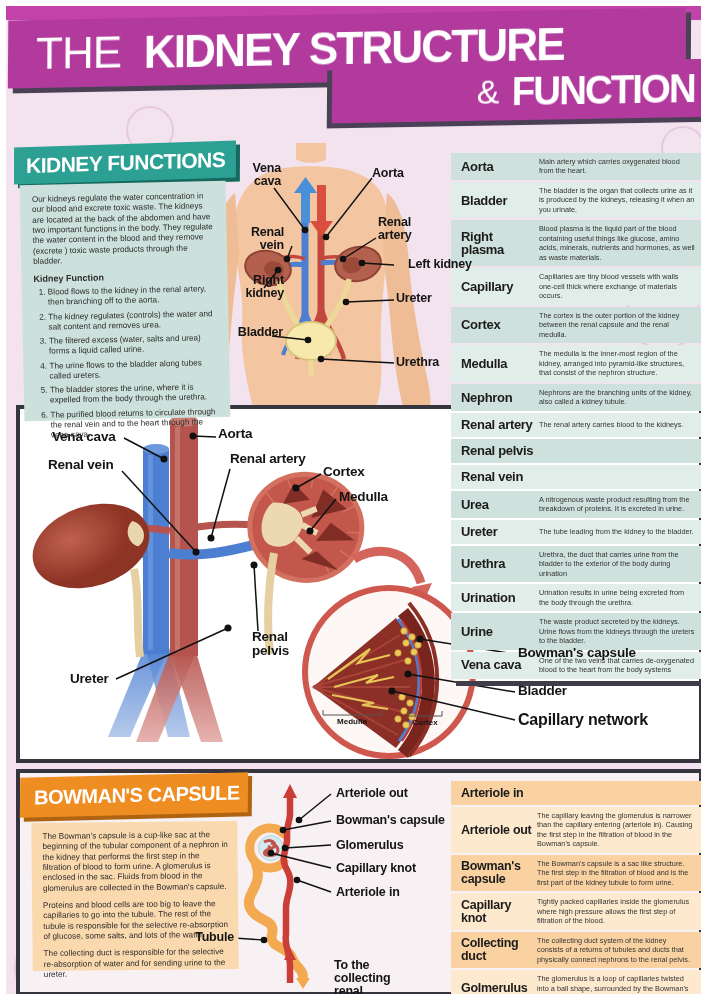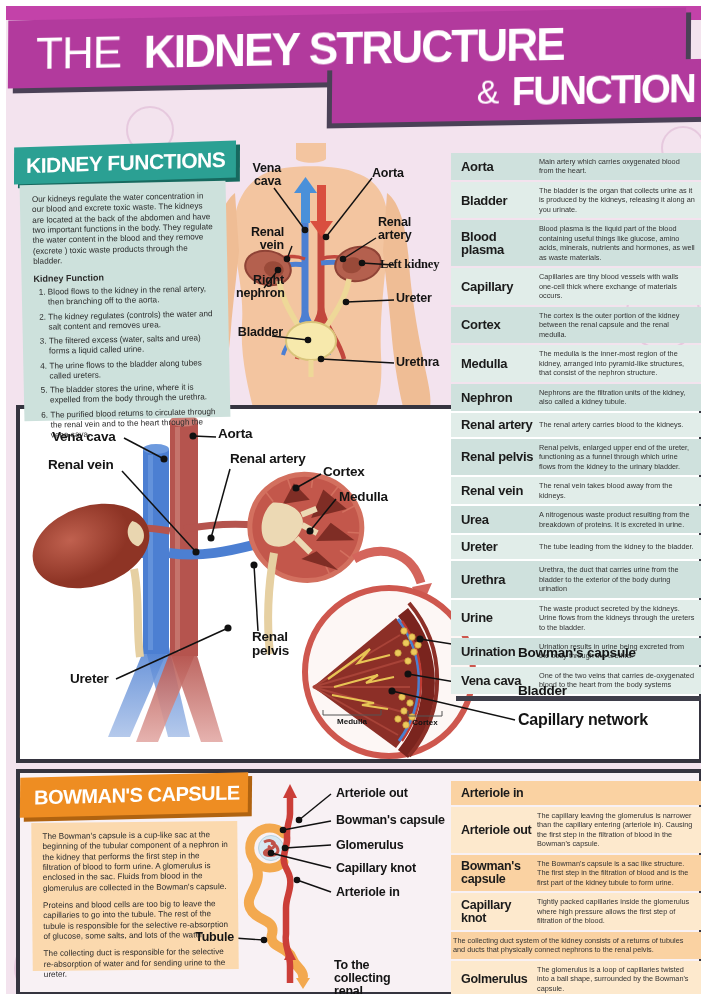--- a/index.html
+++ b/index.html
@@ -130,22 +130,22 @@
         <circle cx="137" cy="197" r="2.6"></circle>
       <line x1="223" y1="220" x2="150" y2="216"></line>
         <circle cx="150" cy="216" r="2.6"></circle>
     </g>
   </svg>
 
   <div class="lbl r" style="left:233px;top:156px;width:42px;">Vena cava</div>
   <div class="lbl" style="left:366px;top:161px;">Aorta</div>
   <div class="lbl r" style="left:238px;top:220px;width:40px;">Renal vein</div>
   <div class="lbl" style="left:372px;top:210px;width:44px;">Renal artery</div>
-  <div class="lbl r" style="left:230px;top:268px;width:48px;">Right nephron</div>
-  <div class="lbl" style="left:374px;top:252px;width:80px;font-family:Liberation Serif, serif;">Left kidney</div>
+  <div class="lbl r" style="left:230px;top:268px;width:48px;">Right kidney</div>
+  <div class="lbl" style="left:402px;top:252px;width:80px;">Left kidney</div>
   <div class="lbl" style="left:390px;top:286px;">Ureter</div>
   <div class="lbl r" style="left:225px;top:320px;width:52px;">Bladder</div>
   <div class="lbl" style="left:390px;top:350px;">Urethra</div>
 
   <div class="ribbon ribbon-teal">KIDNEY FUNCTIONS</div>
   <div class="panel panel-teal">
     <p>Our kidneys regulate the water concentration in our blood and excrete toxic waste. The kidneys are located at the back of the abdomen and have two important functions in the body. They regulate the water content in the blood and they remove (excrete ) toxic waste products through the bladder.</p>
     <div class="subhead">Kidney Function</div>
     <ol>
       <li>Blood flows to the kidney in the renal artery, then branching off to the aorta.</li>
@@ -302,73 +302,71 @@
   <div class="lbl axis" style="left:317px;top:712px;width:58px;">Medulla</div>
   <div class="lbl axis" style="left:402px;top:713px;width:34px;">Cortex</div>
 
   <div class="gtable gtable-top">
     <div class="g-row">
         <div class="g-term">Aorta</div>
         <div class="g-def">Main artery which carries oxygenated blood from the heart.</div>
       </div>
     <div class="g-row">
         <div class="g-term">Bladder</div>
-        <div class="g-def">The bladder is the organ that collects urine as it is produced by the kidneys, releasing it along an you urinate.</div>
-      </div>
-    <div class="g-row">
-        <div class="g-term">Blood plasma</div>
+        <div class="g-def">The bladder is the organ that collects urine as it is produced by the kidneys, releasing it when an you urinate.</div>
+      </div>
+    <div class="g-row">
+        <div class="g-term">Right plasma</div>
         <div class="g-def">Blood plasma is the liquid part of the blood containing useful things like glucose, amino acids, minerals, nutrients and hormones, as well as waste materials.</div>
       </div>
     <div class="g-row">
         <div class="g-term">Capillary</div>
         <div class="g-def">Capillaries are tiny blood vessels with walls one-cell thick where exchange of materials occurs.</div>
       </div>
     <div class="g-row">
         <div class="g-term">Cortex</div>
         <div class="g-def">The cortex is the outer portion of the kidney between the renal capsule and the renal medulla.</div>
       </div>
     <div class="g-row">
         <div class="g-term">Medulla</div>
         <div class="g-def">The medulla is the inner-most region of the kidney, arranged into pyramid-like structures, that consist of the nephron structure.</div>
       </div>
     <div class="g-row">
         <div class="g-term">Nephron</div>
-        <div class="g-def">Nephrons are the filtration units of the kidney, also called a kidney tubule.</div>
+        <div class="g-def">Nephrons are the branching units of the kidney, also called a kidney tubule.</div>
       </div>
     <div class="g-row">
         <div class="g-term">Renal artery</div>
         <div class="g-def">The renal artery carries blood to the kidneys.</div>
       </div>
     <div class="g-row">
         <div class="g-term">Renal pelvis</div>
-        <div class="g-def">Renal pelvis, enlarged upper end of the ureter, functioning as a funnel through which urine flows from the kidney to the urinary bladder.</div>
       </div>
     <div class="g-row">
         <div class="g-term">Renal vein</div>
-        <div class="g-def">The renal vein takes blood away from the kidneys.</div>
       </div>
     <div class="g-row">
         <div class="g-term">Urea</div>
         <div class="g-def">A nitrogenous waste product resulting from the breakdown of proteins. It is excreted in urine.</div>
       </div>
     <div class="g-row">
         <div class="g-term">Ureter</div>
         <div class="g-def">The tube leading from the kidney to the bladder.</div>
       </div>
     <div class="g-row">
         <div class="g-term">Urethra</div>
         <div class="g-def">Urethra, the duct that carries urine from the bladder to the exterior of the body during urination</div>
       </div>
     <div class="g-row">
+        <div class="g-term">Urination</div>
+        <div class="g-def">Urination results in urine being excreted from the body through the urethra.</div>
+      </div>
+    <div class="g-row">
         <div class="g-term">Urine</div>
         <div class="g-def">The waste product secreted by the kidneys. Urine flows from the kidneys through the ureters to the bladder.</div>
-      </div>
-    <div class="g-row">
-        <div class="g-term">Urination</div>
-        <div class="g-def">Urination results in urine being excreted from the body through the urethra.</div>
       </div>
     <div class="g-row">
         <div class="g-term">Vena cava</div>
         <div class="g-def">One of the two veins that carries de-oxygenated blood to the heart from the body systems</div>
       </div>
   </div>
 
   <div class="bottombox"></div>
   <div class="ribbon ribbon-orange">BOWMAN'S CAPSULE</div>
   <div class="panel panel-orange">
@@ -428,20 +426,21 @@
       </div>
     <div class="g-row">
         <div class="g-term">Bowman's capsule</div>
         <div class="g-def">The Bowman's capsule is a sac like structure. The first step in the filtration of blood and is the first part of the kidney tubule to form urine.</div>
       </div>
     <div class="g-row">
         <div class="g-term">Capillary knot</div>
         <div class="g-def">Tightly packed capillaries inside the glomerulus where high pressure allows the first step of filtration of the blood.</div>
       </div>
     <div class="g-row">
+        <div class="g-term">Collecting duct</div>
         <div class="g-def">The collecting duct system of the kidney consists of a returns of tubules and ducts that physically connect nephrons to the renal pelvis.</div>
       </div>
     <div class="g-row">
         <div class="g-term">Golmerulus</div>
         <div class="g-def">The glomerulus is a loop of capillaries twisted into a ball shape, surrounded by the Bowman's capsule.</div>
       </div>
 
   </div>
 </div>
 

